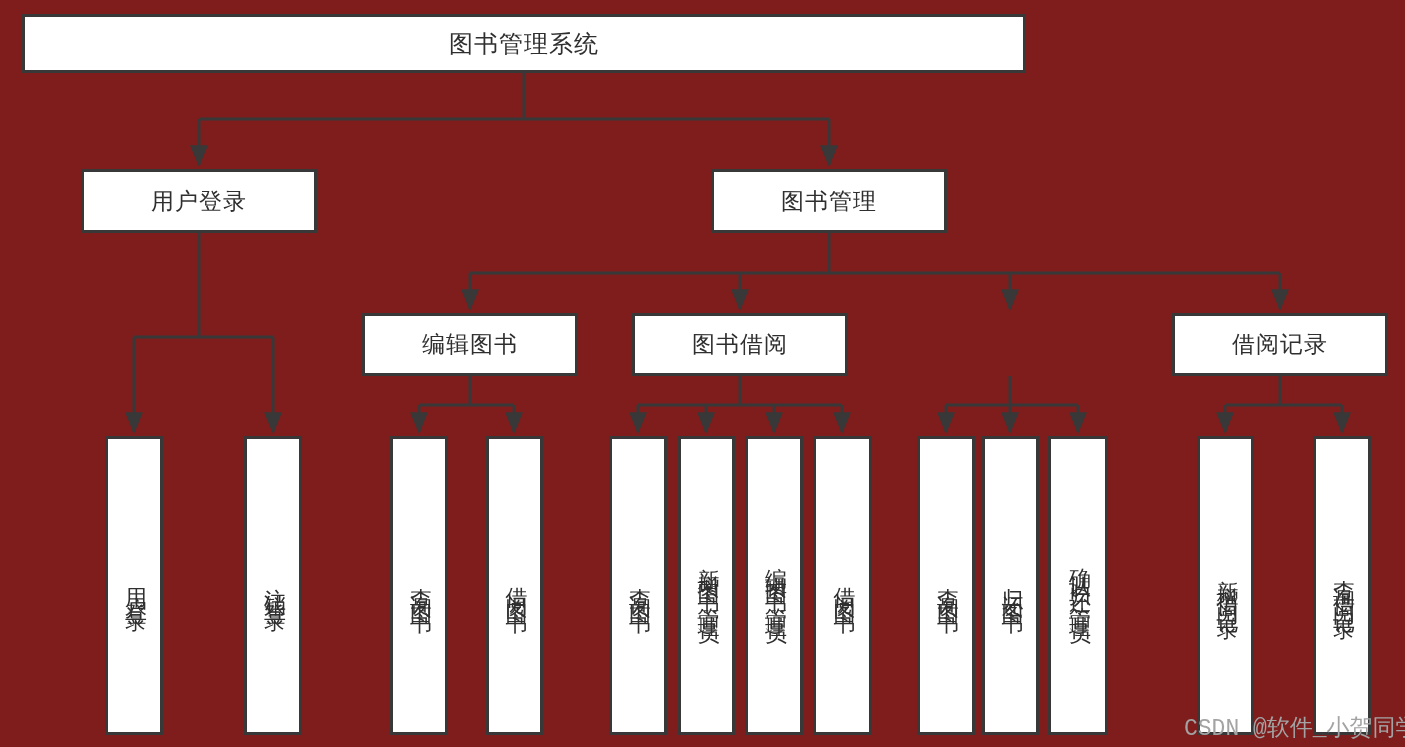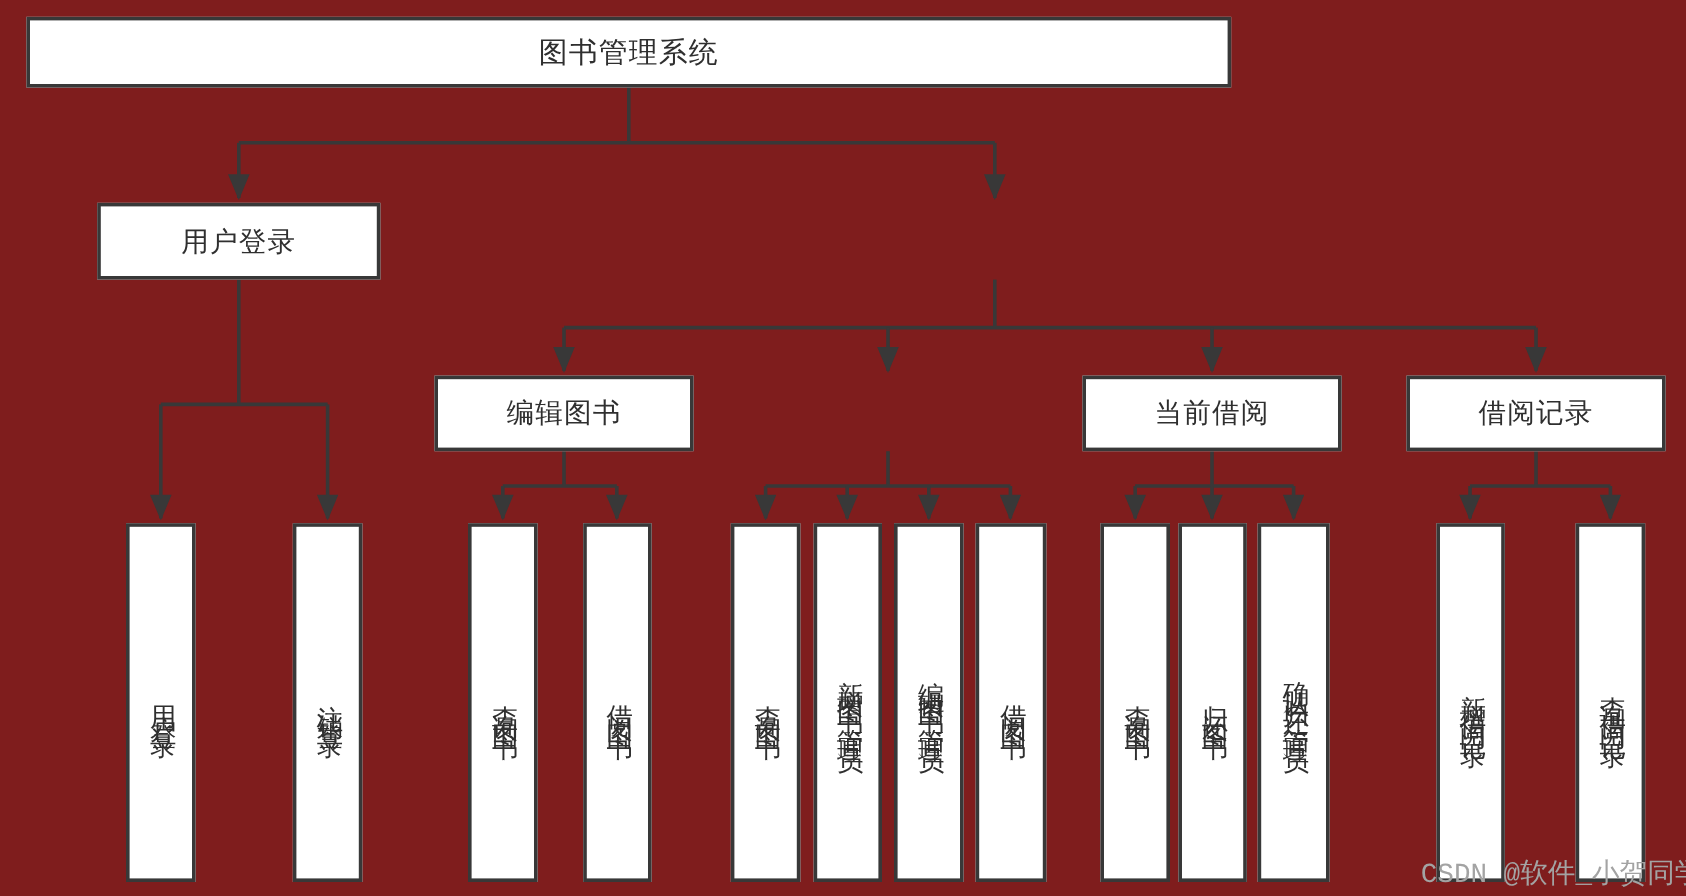--- a/index.html
+++ b/index.html
@@ -110,26 +110,29 @@
     </g>
   </svg>
 
   <div class="node hnode root" style="left:22px; top:14px; width:1004px; height:59px;">
     <span>图书管理系统</span>
   </div>
 
   <div class="node hnode" style="left:81px; top:169px; width:236px; height:64px;">
     <span>用户登录</span>
   </div>
+  <div class="node hnode" style="left:711px; top:169px; width:236px; height:64px;">
+    <span>图书管理</span>
+  </div>
 
   <div class="node hnode" style="left:362px; top:313px; width:216px; height:63px;">
     <span>编辑图书</span>
   </div>
-  <div class="node hnode" style="left:902px; top:313px; width:216px; height:63px;">
-    <span>当前借阅</span>
+  <div class="node hnode" style="left:632px; top:313px; width:216px; height:63px;">
+    <span>图书借阅</span>
   </div>
   <div class="node hnode" style="left:1172px; top:313px; width:216px; height:63px;">
     <span>借阅记录</span>
   </div>
 
   <div class="node vnode" style="left:105px; top:436px; width:58px; height:299px;">
     <span>用户登录</span>
   </div>
   <div class="node vnode" style="left:244px; top:436px; width:58px; height:299px;">
     <span>注销登录</span>

